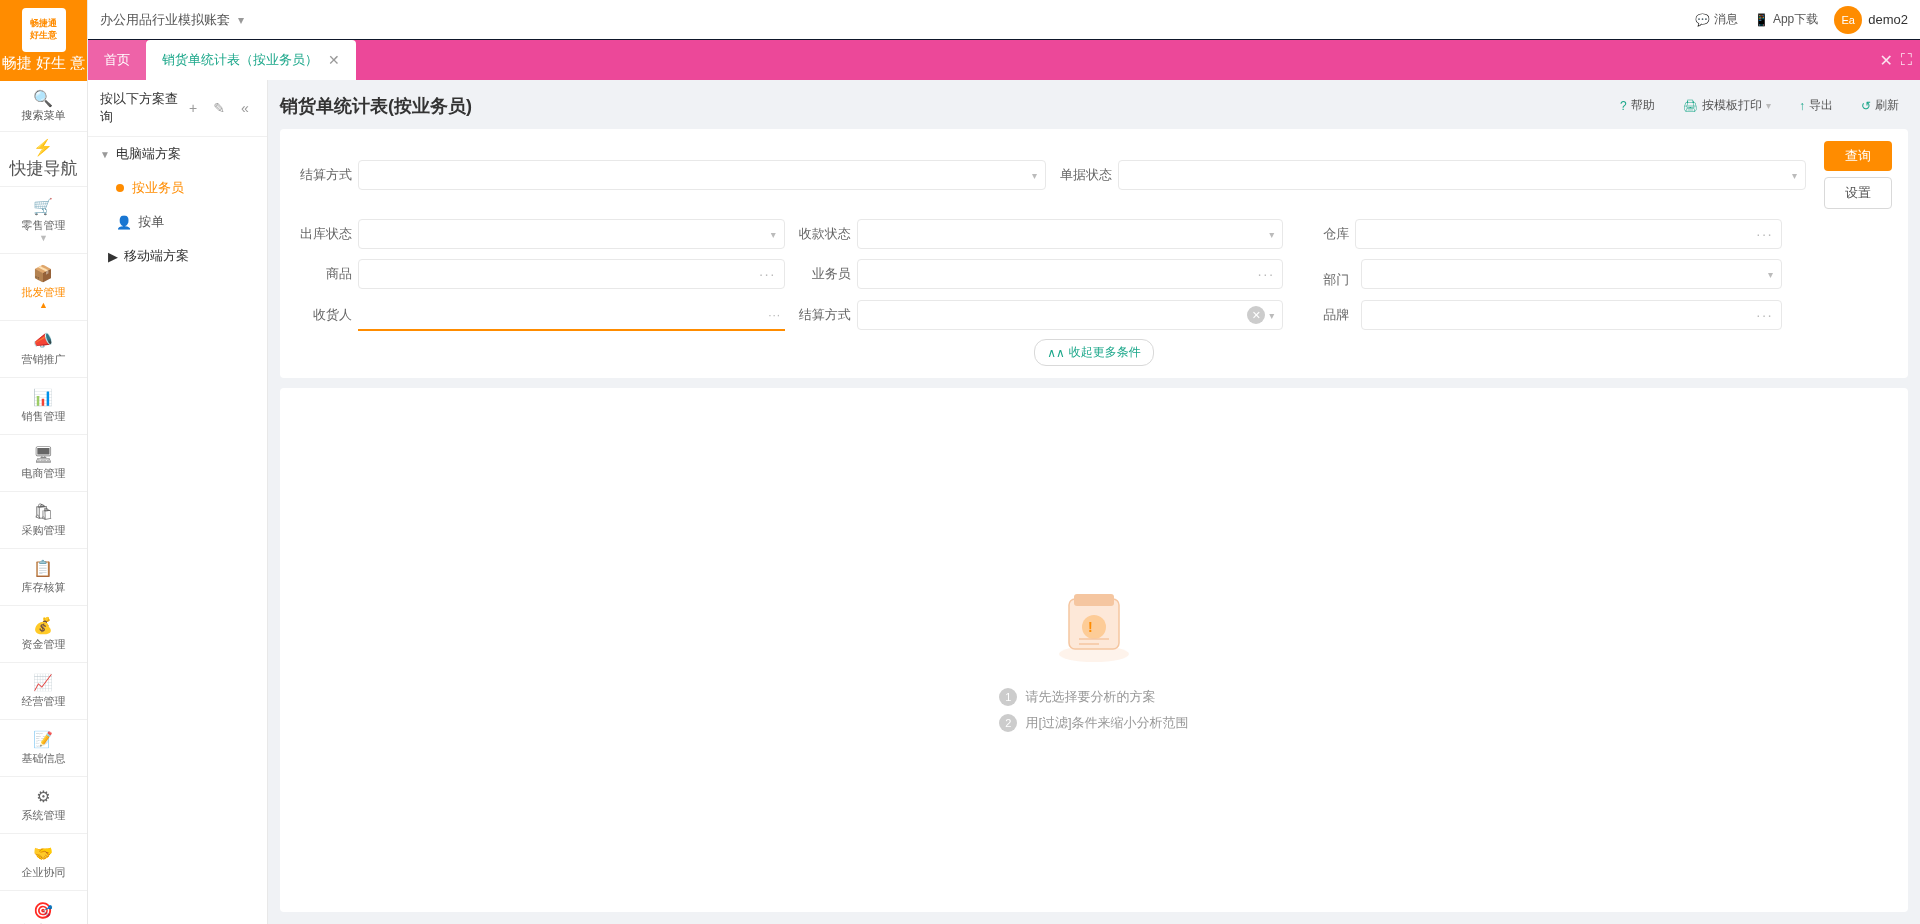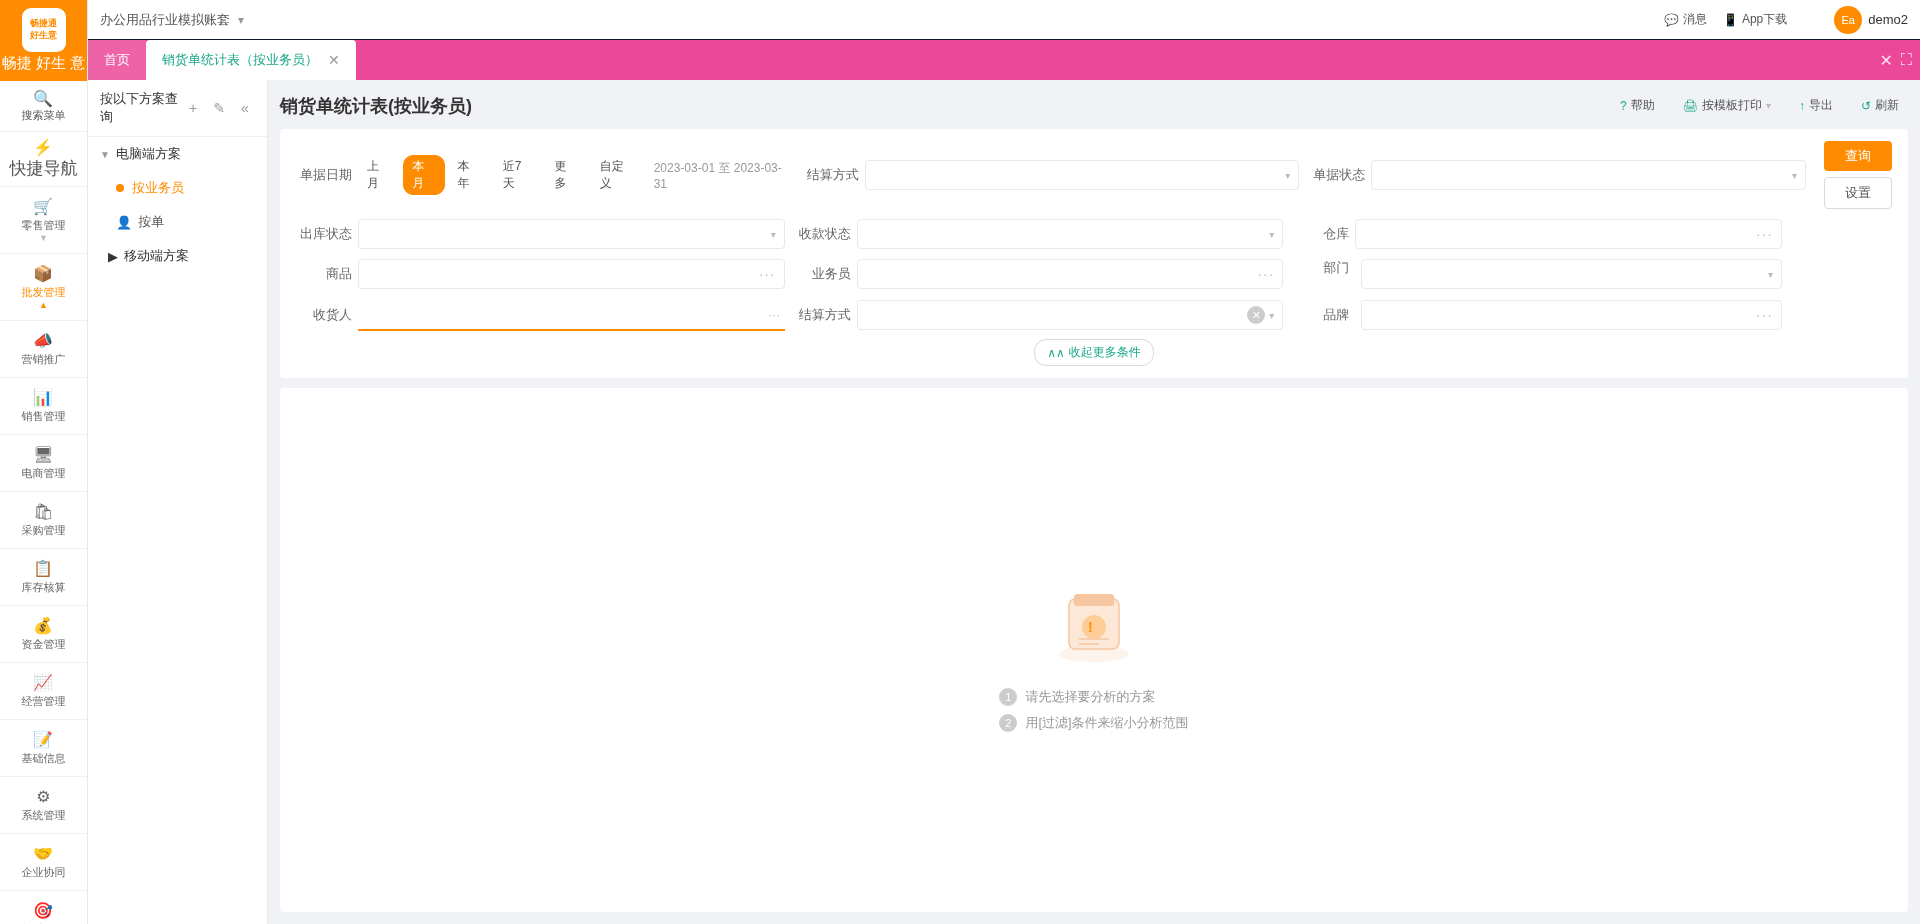--- a/index.html
+++ b/index.html
@@ -1,41 +1,41 @@
 <!DOCTYPE html>
 <html><head>
   <meta charset="utf-8">
   <style>
     * { box-sizing: border-box; margin: 0; padding: 0; }
     body { font-family: 'PingFang SC', 'Microsoft YaHei', sans-serif; font-size: 13px; background: #f0f2f5; color: #333; display: flex; height: 924px; overflow: hidden; }
 
     
     .sidebar { width: 88px; background: #fff; display: flex; flex-direction: column; align-items: center; border-right: 1px solid #e8e8e8; flex-shrink: 0; }
     .sidebar-logo { width: 100%; background: #ff8c00; padding: 8px 0; display: flex; flex-direction: column; align-items: center; cursor: pointer; }
-    .sidebar-logo .logo-icon { width: 44px; height: 44px; background: #fff; border-radius: 9px; display: flex; align-items: center; justify-content: center; font-size: 10px; color: #ff8c00; font-weight: bold; text-align: center; line-height: 1.2; }
+    .sidebar-logo .logo-icon { width: 44px; height: 44px; background: #fff; border-radius: 4px; display: flex; align-items: center; justify-content: center; font-size: 10px; color: #ff8c00; font-weight: bold; text-align: center; line-height: 1.2; }
     .sidebar-logo .logo-text { color: #fff; font-size: 10px; margin-top: 4px; }
     .sidebar-search { padding: 8px 0; width: 100%; text-align: center; cursor: pointer; color: #666; font-size: 12px; border-bottom: 1px solid #f0f0f0; }
     .sidebar-nav { padding: 6px 0; width: 100%; text-align: center; cursor: pointer; color: #666; font-size: 12px; border-bottom: 1px solid #f0f0f0; }
     .sidebar-item { padding: 10px 0; width: 100%; text-align: center; cursor: pointer; color: #666; font-size: 12px; border-bottom: 1px solid #f0f0f0; display: flex; flex-direction: column; align-items: center; }
     .sidebar-item.active { color: #ff8c00; }
     .sidebar-item .si-icon { font-size: 16px; margin-bottom: 2px; }
     .sidebar-item .si-label { font-size: 11px; }
 
     
     .main { flex: 1; display: flex; flex-direction: column; overflow: hidden; }
 
     
     .topbar { height: 40px; background: #fff; border-bottom: 1px solid #0f172a; display: flex; align-items: center; padding: 0 12px; justify-content: space-between; }
     .topbar-left { display: flex; align-items: center; gap: 8px; }
     .topbar-title { font-size: 13px; color: #555; }
     .topbar-dropdown { font-size: 12px; color: #999; cursor: pointer; }
     .topbar-right { display: flex; align-items: center; gap: 16px; }
     .topbar-msg { display: flex; align-items: center; gap: 4px; color: #555; font-size: 12px; cursor: pointer; }
     .topbar-app { display: flex; align-items: center; gap: 4px; color: #555; font-size: 12px; cursor: pointer; }
-    .topbar-user { display: flex; align-items: center; gap: 6px; cursor: pointer; margin-left: 31px; }
+    .topbar-user { display: flex; align-items: center; gap: 6px; cursor: pointer; }
     .topbar-avatar { width: 28px; height: 28px; border-radius: 50%; background: #ff8c00; display: flex; align-items: center; justify-content: center; color: #fff; font-size: 11px; overflow: hidden; }
     .topbar-username { font-size: 13px; color: #333; }
 
     
     .tabbar { height: 40px; background: #ec4899; display: flex; align-items: center; padding: 0 0 0 0; }
     .tab { height: 40px; display: flex; align-items: center; padding: 0 16px; cursor: pointer; color: rgba(255,255,255,0.85); font-size: 13px; position: relative; gap: 6px; }
     .tab.home { background: rgba(255,255,255,0.15); color: #fff; }
     .tab.active { background: #fff; color: #1ba78a; border-radius: 4px 4px 0 0; }
     .tab-close { font-size: 14px; color: #999; cursor: pointer; margin-left: 4px; }
     .tabbar-controls { margin-left: auto; display: flex; align-items: center; gap: 8px; padding-right: 8px; }
@@ -263,32 +263,20 @@
             <span class="action-icon">↺</span>
             <span>刷新</span>
           </div>
         </div>
       </div>
 
       <div class="filter-panel">
 
         <div style="display:flex; align-items:center; gap:10px; margin-bottom:10px;">
           <div style="display:flex; align-items:center; gap:6px; flex:1;">
-            <span class="filter-label">单据日期</span>
-            <div class="filter-date-group">
-              <span class="date-btn">上月</span>
-              <span class="date-btn active">本月</span>
-              <span class="date-btn">本年</span>
-              <span class="date-btn">近7天</span>
-              <span class="date-btn">更多</span>
-              <span class="date-btn">自定义</span>
-            </div>
-            <span class="date-range">2023-03-01 至 2023-03-31</span>
-          </div>
-          <div style="display:flex; align-items:center; gap:6px; flex:1;">
             <span class="filter-label">结算方式</span>
             <div class="filter-select">
               <span style="color:#bbb;font-size:12px;"></span>
               <span class="select-arrow">▾</span>
             </div>
           </div>
           <div style="display:flex; align-items:center; gap:6px; flex:1;">
             <span class="filter-label">单据状态</span>
             <div class="filter-select">
               <span style="color:#bbb;font-size:12px;"></span>
@@ -334,21 +322,21 @@
               <span class="select-more">···</span>
             </div>
           </div>
           <div style="display:flex; align-items:center; gap:6px; flex:1;">
             <span class="filter-label">业务员</span>
             <div class="filter-select">
               <span></span>
               <span class="select-more">···</span>
             </div>
           </div>
-          <div style="display:flex; align-items:flex-start; gap:12px; flex:1;">
+          <div style="display:flex; align-items:flex-end; gap:12px; flex:1;">
             <span class="filter-label">部门</span>
             <div class="filter-select">
               <span></span>
               <span class="select-arrow">▾</span>
             </div>
           </div>
           <div style="width:100px;"></div>
         </div>
 
         <div style="display:flex; align-items:center; gap:10px; margin-bottom:8px;">

